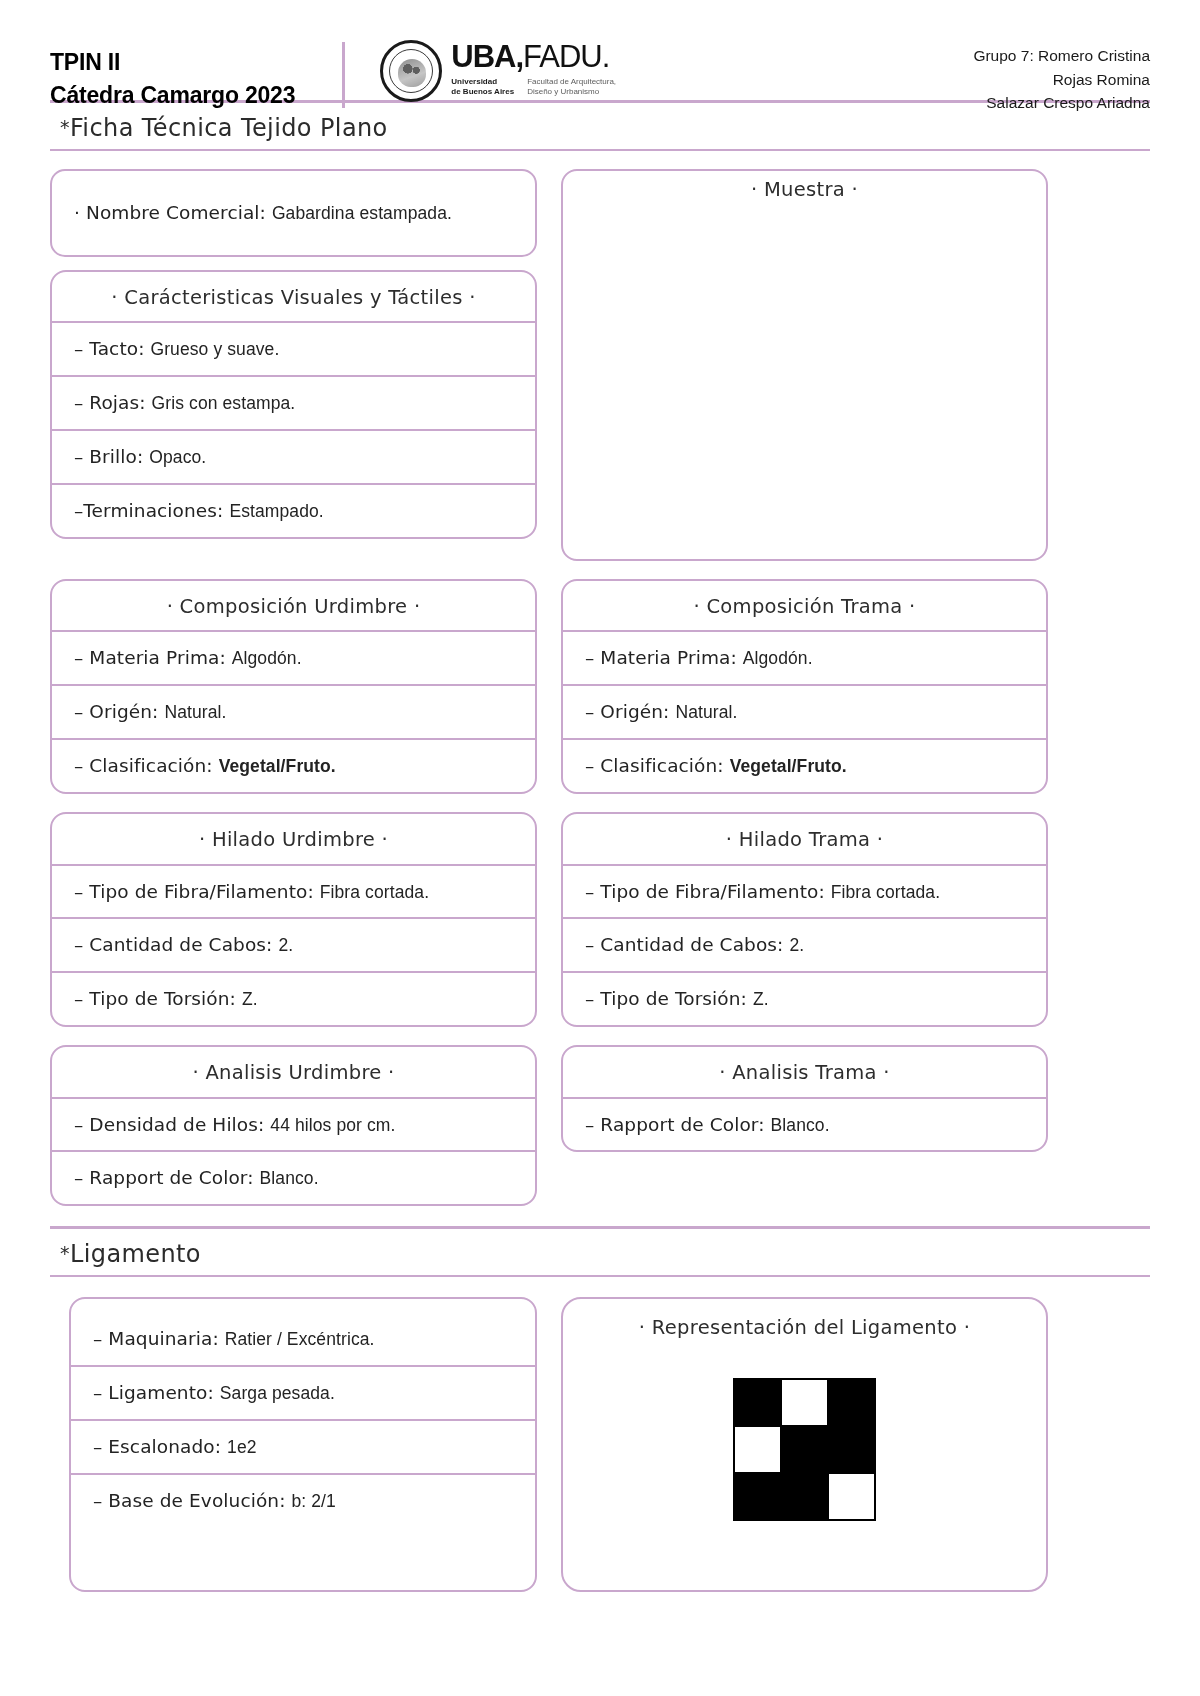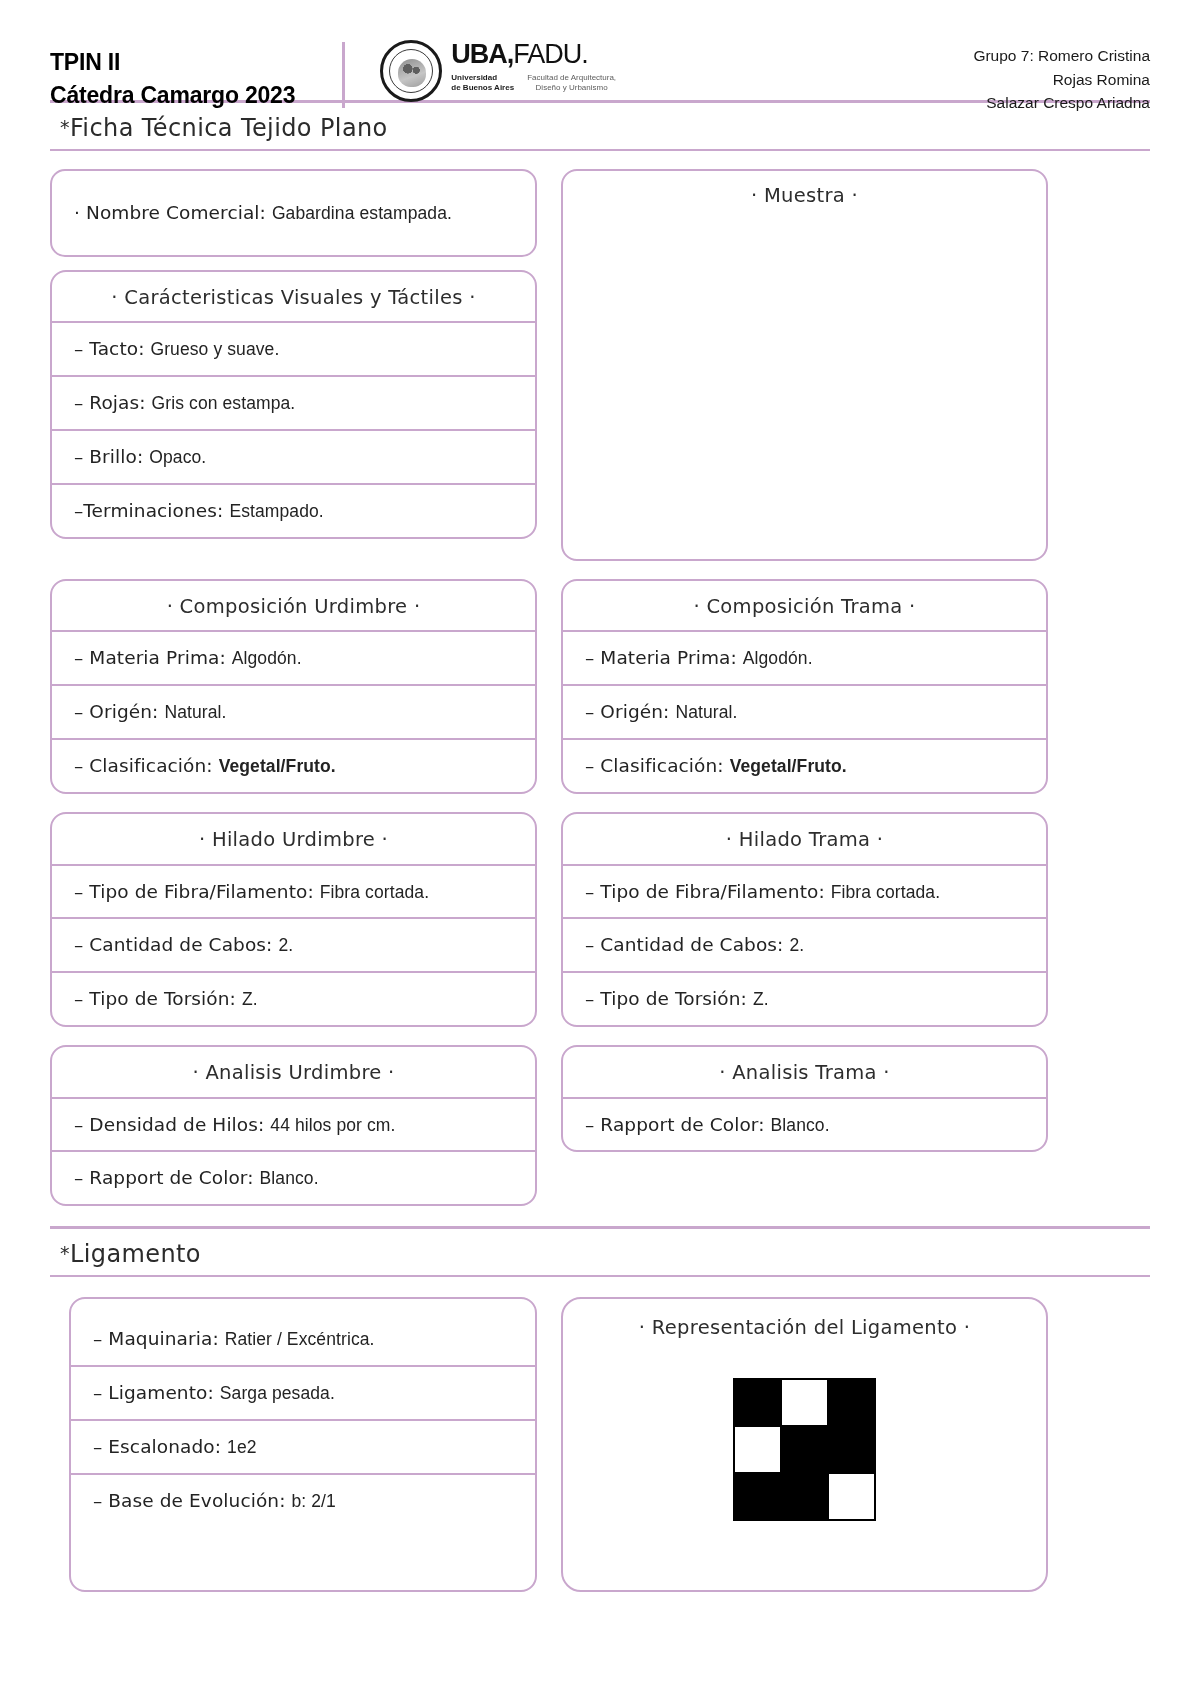--- a/index.html
+++ b/index.html
@@ -77,39 +77,39 @@
     border-radius: 50% 50% 45% 45%;
     background:
       radial-gradient(circle at 35% 35%, #444 0 18%, transparent 19%),
       radial-gradient(circle at 65% 40%, #444 0 14%, transparent 15%),
       linear-gradient(160deg, #7a7a7a 0%, #bcbcbc 60%, #8d8d8d 100%);
     opacity: .85;
   }
   .logo-words { padding-top: 1px; }
   .logo-main {
     font-family: "Liberation Sans", sans-serif;
-    font-size: 27px;
+    font-size: 31px;
     line-height: 1;
     color: #111;
     letter-spacing: -1px;
     white-space: nowrap;
   }
   .logo-main b { font-weight: bold; }
   .logo-main span.light { font-weight: normal; }
   .logo-sub {
     display: flex;
     margin-top: 5px;
     font-family: "Liberation Sans", sans-serif;
     font-size: 8px;
     line-height: 1.28;
     color: #1c1c1c;
     white-space: nowrap;
   }
   .logo-sub .col1 { font-weight: bold; margin-right: 13px; }
-  .logo-sub .col2 { font-weight: normal; color:#5d5d5d;text-align:center; }
+  .logo-sub .col2 { font-weight: normal; color:#5d5d5d; }
 
   .header-right {
     margin-left: auto;
     text-align: right;
     font-family: "Liberation Sans", sans-serif;
     font-size: 15.5px;
     line-height: 1.52;
     color: #1a1a1a;
     padding-top: 6px;
     white-space: nowrap;
@@ -176,21 +176,21 @@
   }
   .card.solo .row { border-top: none; padding: 30px 0 30px 22px; }
 
   
   .muestra {
     border: 2px solid #c9a7cd;
     border-radius: 16px;
     height: 392px;
     background: #fff;
   }
-  .muestra .card-head { padding-top: 13px; }
+  .muestra .card-head { padding-top: 7px; }
 
   
   .liga-wrap { margin-top: 20px; }
   .liga-grid {
     display: flex;
     gap: 24px;
     margin-top: 20px;
   }
   .rep-card {
     border: 2px solid #c9a7cd;

